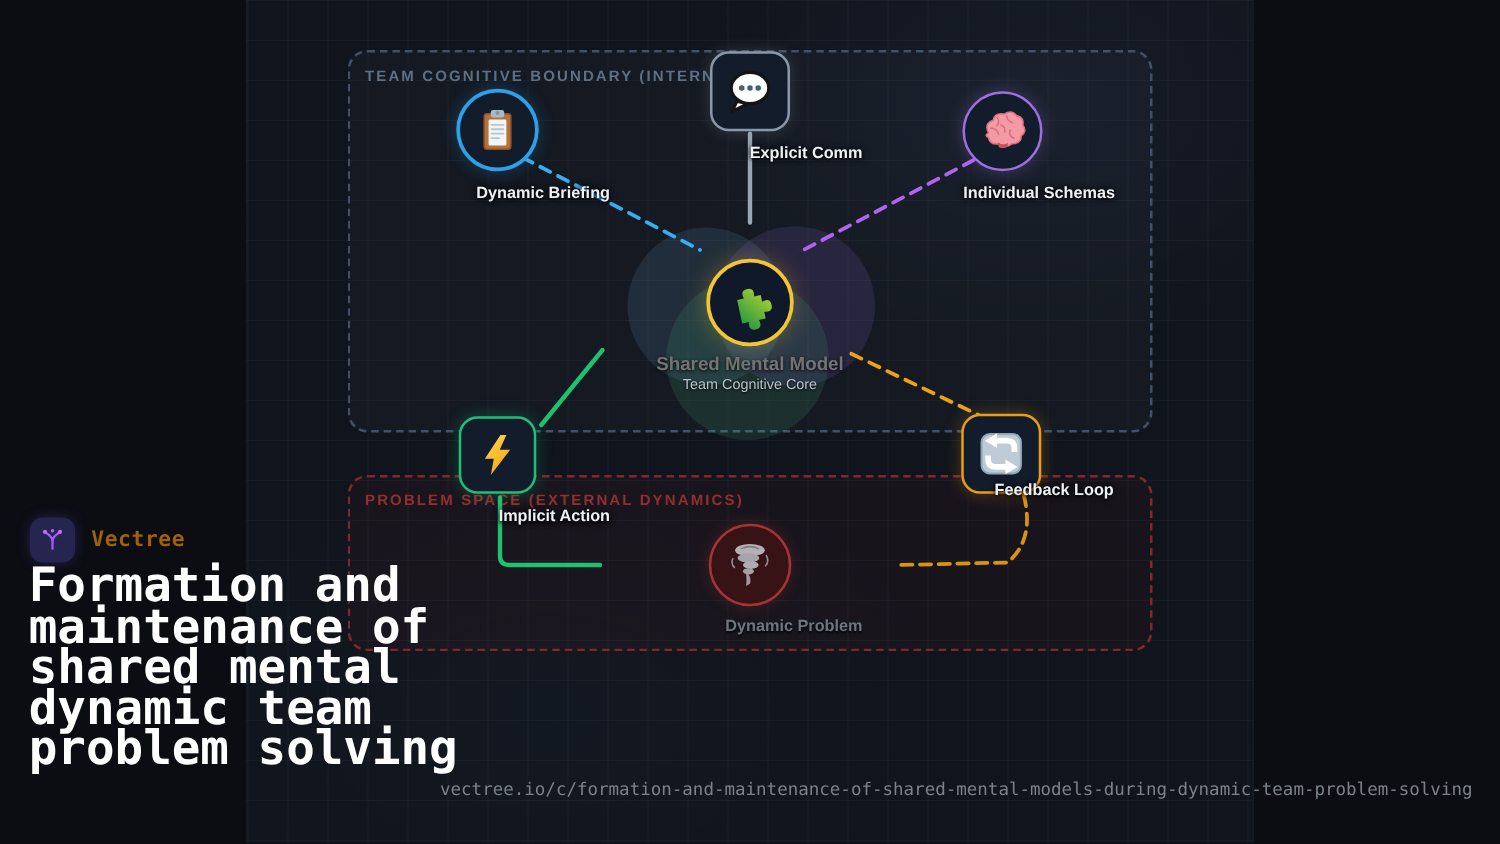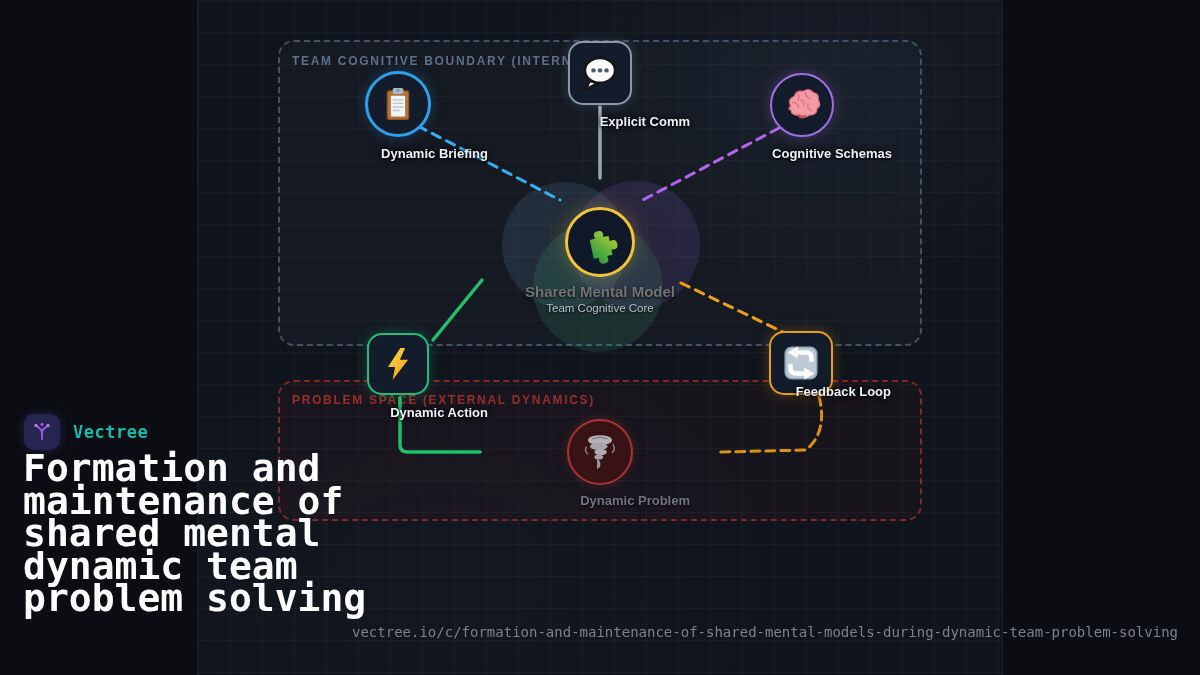--- a/index.html
+++ b/index.html
@@ -97,21 +97,21 @@
 
   
   .brand-row { position:absolute; left:24px; top:414px; z-index:6; display:flex; align-items:center; gap:13px; }
   .brand-logo {
     width:36px; height:36px; border-radius:10px; background:#262550;
     display:flex; align-items:center; justify-content:center;
     box-shadow:0 0 10px rgba(90,70,180,0.35);
   }
   .brand-name {
     font-family:"DejaVu Sans Mono", monospace; font-weight:bold;
-    font-size:17px; color:#14b8a6; letter-spacing:0.5px;
+    font-size:17px; color:#a16207; letter-spacing:0.5px;
   }
   .big-title {
     position:absolute; left:23px; top:452px; z-index:6; width:340px;
     font-family:"DejaVu Sans Mono", monospace; font-weight:bold;
     font-size:38px; line-height:32.6px; color:#ffffff;
   }
   .big-title span { display:block; white-space:nowrap; }
   .page-url {
     position:absolute; left:352px; top:624px; z-index:6;
     font-family:"DejaVu Sans Mono", monospace; font-size:14px; color:#7b828b;
@@ -224,22 +224,22 @@
       <ellipse cx="33" cy="32" rx="10" ry="5" fill="#ced3d8"></ellipse>
       <ellipse cx="30" cy="40" rx="7" ry="4" fill="#bfc5cc"></ellipse>
       <path d="M29 43 q5 5 3 13 l-5 3 q1 -9 0 -15 z" fill="#b5bbc2"></path>
       <path d="M10 24 q-3 6 2 11" fill="none" stroke="#a9afb6" stroke-width="2" stroke-linecap="round"></path>
       <path d="M53 20 q4 7 -1 13" fill="none" stroke="#a9afb6" stroke-width="2" stroke-linecap="round"></path>
     </svg>
   </div>
 
   <div class="node-label nl-initial">Dynamic Briefing</div>
   <div class="node-label nl-explicit">Explicit Comm</div>
-  <div class="node-label nl-schemas">Cognitive Schemas</div>
-  <div class="node-label nl-implicit">Dynamic Action</div>
+  <div class="node-label nl-schemas">Individual Schemas</div>
+  <div class="node-label nl-implicit">Implicit Action</div>
   <div class="node-label nl-feedback">Feedback Loop</div>
   <div class="node-label nl-dynamic">Dynamic Problem</div>
 
   <div class="brand-row">
     <div class="brand-logo">
       <svg width="24" height="24" viewBox="0 0 24 24">
         <g fill="none" stroke="#9d5df2" stroke-width="1.8" stroke-linecap="round">
           <path d="M12 19 V12"></path>
           <path d="M12 12 C11 8 8 7.5 6 5.5"></path>
           <path d="M12 12 C13 8 16 7.5 18 5.5"></path>

